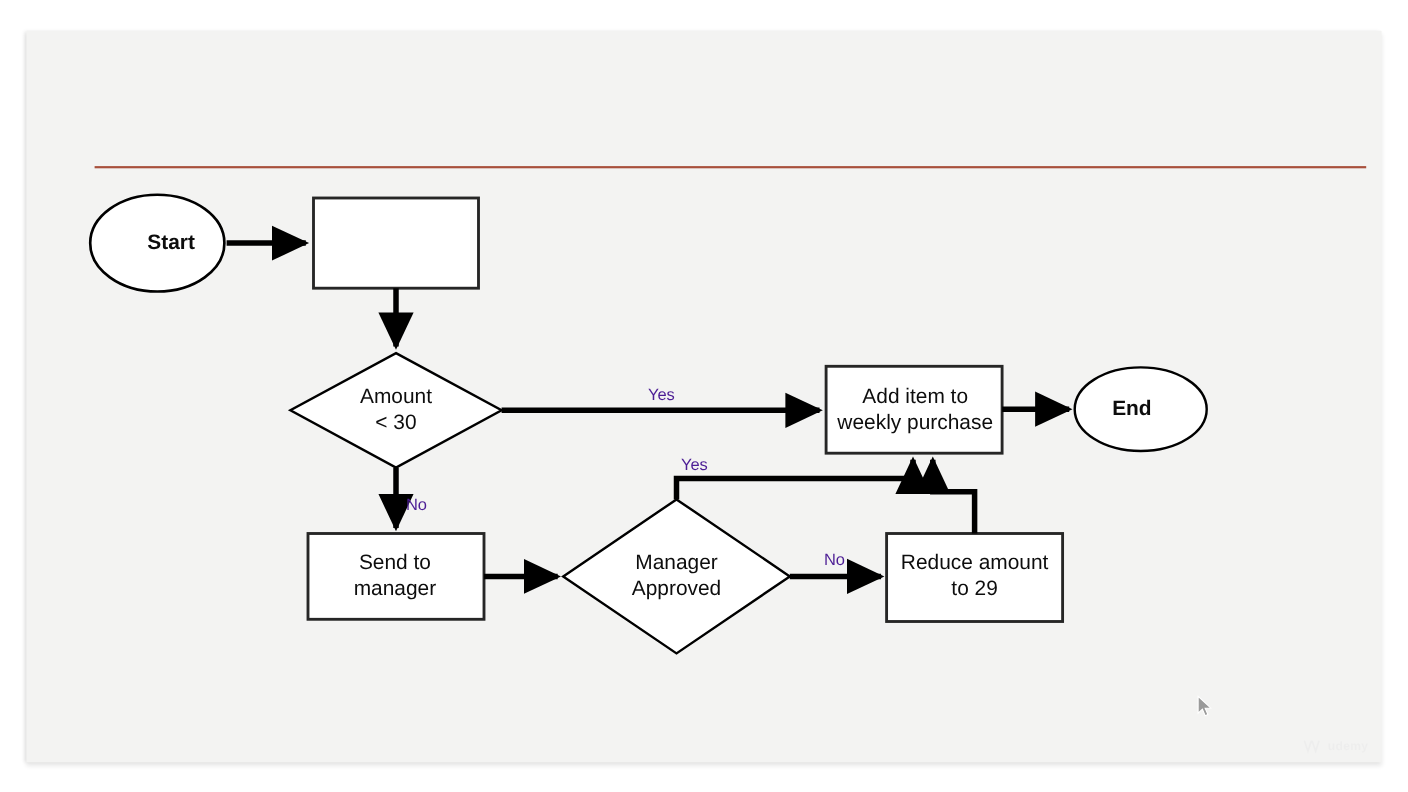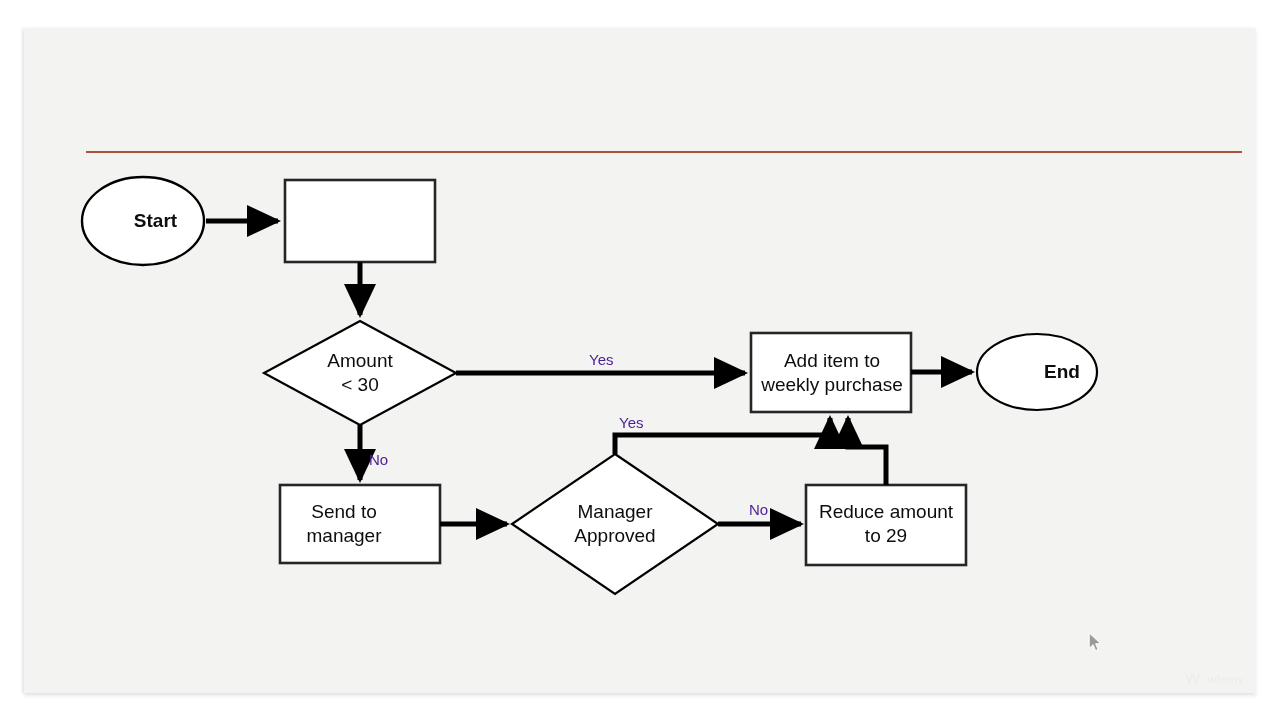--- a/index.html
+++ b/index.html
@@ -153,23 +153,23 @@
 
     <div class="node-label lbl-term" style="left:58px; top:173px; width:147px; height:40px;">Start</div>
 
 
     <div class="node-label lbl-dec" style="left:266px; top:315px; width:140px; height:60px;">Amount
 &lt; 30</div>
 
     <div class="node-label lbl-proc" style="left:724px; top:315px; width:168px; height:60px;">Add item to
 weekly purchase</div>
 
-    <div class="node-label lbl-term" style="left:953px; top:324px; width:104px; height:40px;margin-left:33px;">End</div>
+    <div class="node-label lbl-term" style="left:953px; top:324px; width:104px; height:40px;">End</div>
 
-    <div class="node-label lbl-proc" style="left:256px; top:466px; width:128px; height:60px;">Send to
+    <div class="node-label lbl-proc" style="left:256px; top:466px; width:128px; height:60px;padding-left:15px;">Send to
 manager</div>
 
     <div class="node-label lbl-dec" style="left:511px; top:466px; width:160px; height:60px;">Manager
 Approved</div>
 
     <div class="node-label lbl-proc" style="left:778px; top:466px; width:168px; height:60px;">Reduce amount
 to 29</div>
 
     <div class="edge-label" style="left:565px; top:323px;">Yes</div>
 

